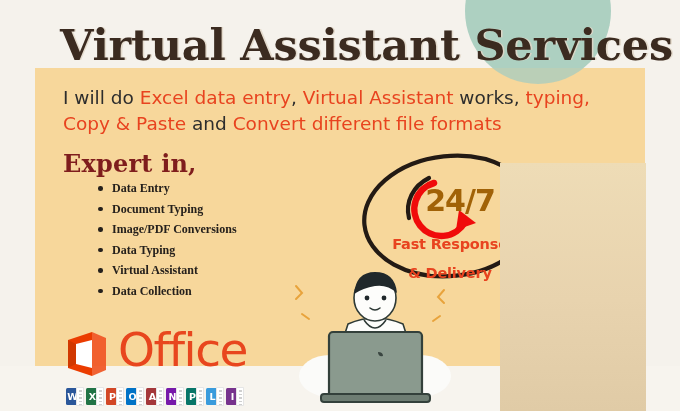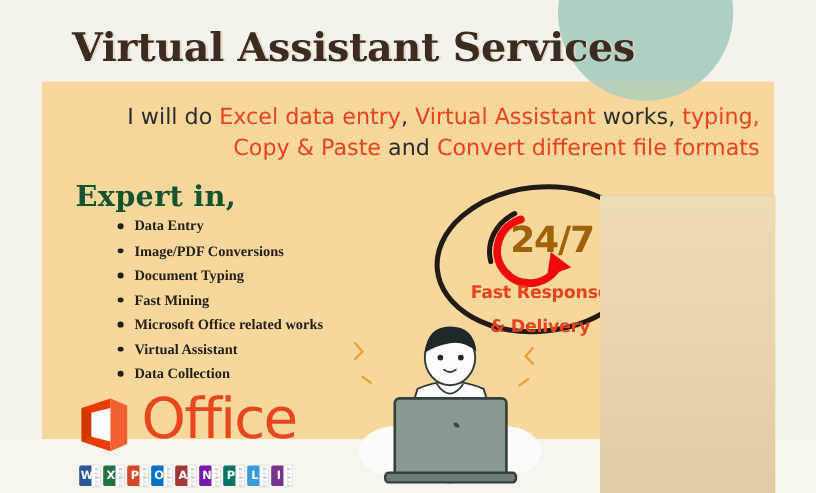--- a/index.html
+++ b/index.html
@@ -13,21 +13,21 @@
   
   .sage-circle{
     position:absolute;left:465px;top:-62px;width:146px;height:146px;
     border-radius:50%;background:#A9CDBF;opacity:.95;z-index:2;
   }
 
   
   .title{
     position:absolute;left:60px;top:20px;z-index:5;
     font-family:"DejaVu Serif", serif;
-    font-weight:700;font-size:33px;letter-spacing:-0.2px;
+    font-weight:700;font-size:43px;letter-spacing:-0.2px;
     color:#3B2B20;white-space:nowrap;
     text-shadow:1.6px 0 0 rgba(225,215,200,.85);
   }
 
   
   .panel{
     position:absolute;left:35px;top:68px;width:610px;height:298px;
     background:#F7D79B;z-index:3;
   }
   .panel-clip{position:absolute;left:0;top:0;width:610px;height:298px;overflow:hidden;}
@@ -35,29 +35,29 @@
   
   .sage-on-panel{
     position:absolute;left:430px;top:-130px;width:146px;height:146px;
     border-radius:50%;background:#A9CDBF;opacity:.78;
   }
 
   
   .desc{
     position:absolute;left:28px;top:17px;width:570px;z-index:6;
     font-family:"DejaVu Sans", sans-serif;
-    font-size:18.5px;line-height:26px;color:#2D2D2D;font-weight:400;text-align:right;
+    font-size:18.5px;line-height:26px;color:#2D2D2D;font-weight:400;
   }
   .desc .hl{color:#E8431F;}
 
   
   .expert{
     position:absolute;left:28px;top:81px;z-index:6;
     font-family:"DejaVu Serif", serif;font-weight:700;
-    font-size:24px;color:#14532d;letter-spacing:.2px;
+    font-size:24px;color:#7f1d1d;letter-spacing:.2px;
   }
 
   
   .bullets{
     position:absolute;left:55px;top:110px;margin:0;padding:0 0 0 22px;z-index:6;
     list-style:none;
   }
   .bullets li{
     position:relative;
     font-family:Liberation Serif, serif;font-weight:700;
@@ -135,24 +135,23 @@
     </div>
 
     <div class="desc">
       <span>I will do </span><span class="hl">Excel data entry</span><span>, </span><span class="hl">Virtual Assistant</span><span> works, </span><span class="hl">typing,</span><br><span class="hl">Copy &amp; Paste</span><span> and </span><span class="hl">Convert different file formats</span>
     </div>
 
     <div class="expert">Expert in,</div>
 
     <ul class="bullets">
       <li>Data Entry</li>
+      <li>Document Typing</li>
       <li>Image/PDF Conversions</li>
-      <li>Document Typing</li>
-      <li>Fast Mining</li>
-      <li>Microsoft Office related works</li>
+      <li>Data Typing</li>
       <li>Virtual Assistant</li>
       <li>Data Collection</li>
     </ul>
   </div>
 
   <div class="badge">
     <svg width="190" height="142" viewBox="0 0 190 142">
       <ellipse cx="95" cy="68" rx="86" ry="60" fill="none" stroke="#231A14" stroke-width="4.2" stroke-linecap="round" stroke-dasharray="500 38" transform="rotate(-6 95 68)"></ellipse>
       <path d="M74 30 C58 38 50 54 54 70" fill="none" stroke="#231A14" stroke-width="4.2" stroke-linecap="round"></path>
 

